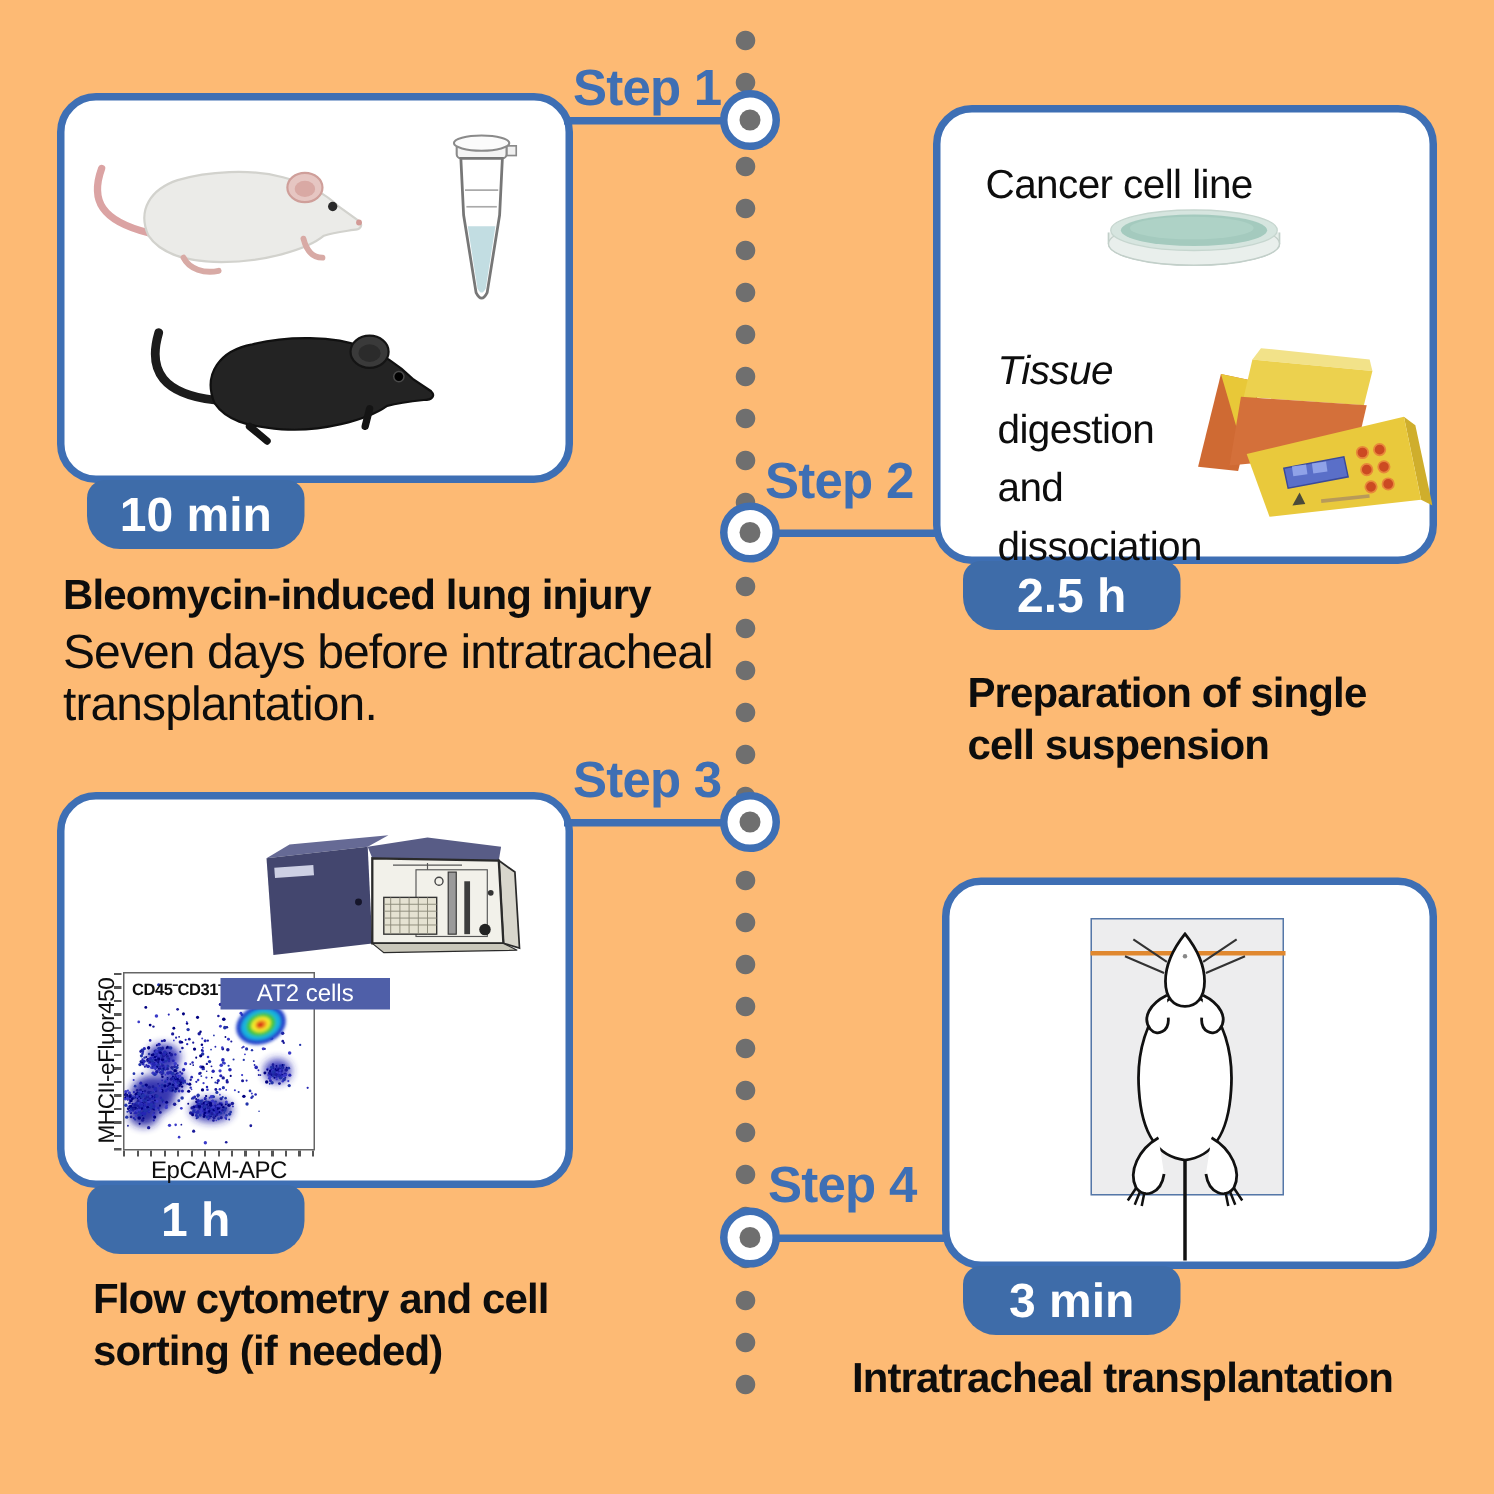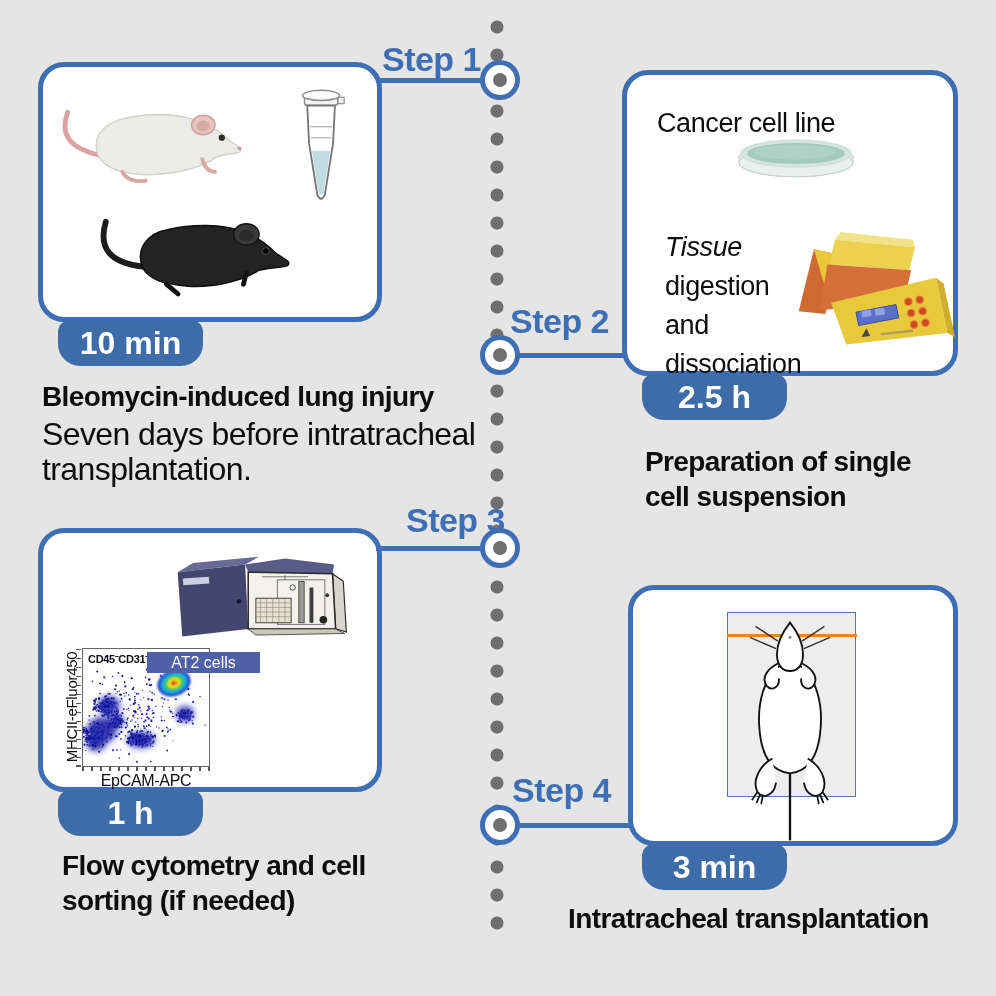--- a/index.html
+++ b/index.html
@@ -1,16 +1,16 @@
 <!DOCTYPE html>
 <html><head>
 <meta charset="utf-8">
 <style>
   html,body{margin:0;padding:0;background:#fff;}
-  .stage{position:relative;width:996px;height:996px;background:#e5e5e5;overflow:hidden;
+  .stage{position:relative;width:996px;height:996px;background:#fdba74;overflow:hidden;
          font-family:"Liberation Sans",sans-serif;color:#0d0d0d;}
   .abs{position:absolute;}
   
   .dots{left:490px;top:20px;width:14px;height:918px;
         background-image:radial-gradient(circle at 7px 7px,#6f6f6f 6.2px,transparent 6.8px);
         background-size:14px 28px;background-repeat:repeat-y;}
   .node{width:30px;height:30px;border:5px solid #3e6fb4;border-radius:50%;background:#fff;
         display:flex;align-items:center;justify-content:center;z-index:3;}
   .node .dotc{width:14px;height:14px;border-radius:50%;background:#6f6f6f;}
   .connector{height:5px;background:#3e6fb4;z-index:2;}
@@ -41,21 +41,21 @@
 </style>
 </head>
 <body>
 
 <div class="stage">
 
   <div class="abs dots"></div>
 
   <div class="abs steplabel" style="left:377px;top:40px;width:104px;text-align:right;">Step 1</div>
   <div class="abs steplabel" style="left:510px;top:302px;">Step 2</div>
-  <div class="abs steplabel" style="left:377px;top:501px;width:104px;text-align:right;margin-left:24px;">Step 3</div>
+  <div class="abs steplabel" style="left:377px;top:501px;width:104px;text-align:right;">Step 3</div>
   <div class="abs steplabel" style="left:512px;top:771px;">Step 4</div>
 
   <div class="abs connector" style="left:376px;top:78px;width:108px;"></div>
   <div class="abs connector" style="left:516px;top:353px;width:110px;"></div>
   <div class="abs connector" style="left:376px;top:546px;width:108px;"></div>
   <div class="abs connector" style="left:516px;top:823px;width:116px;"></div>
 
   <div class="abs node" style="left:480px;top:60px;">
       <div class="dotc"></div>
     </div>

